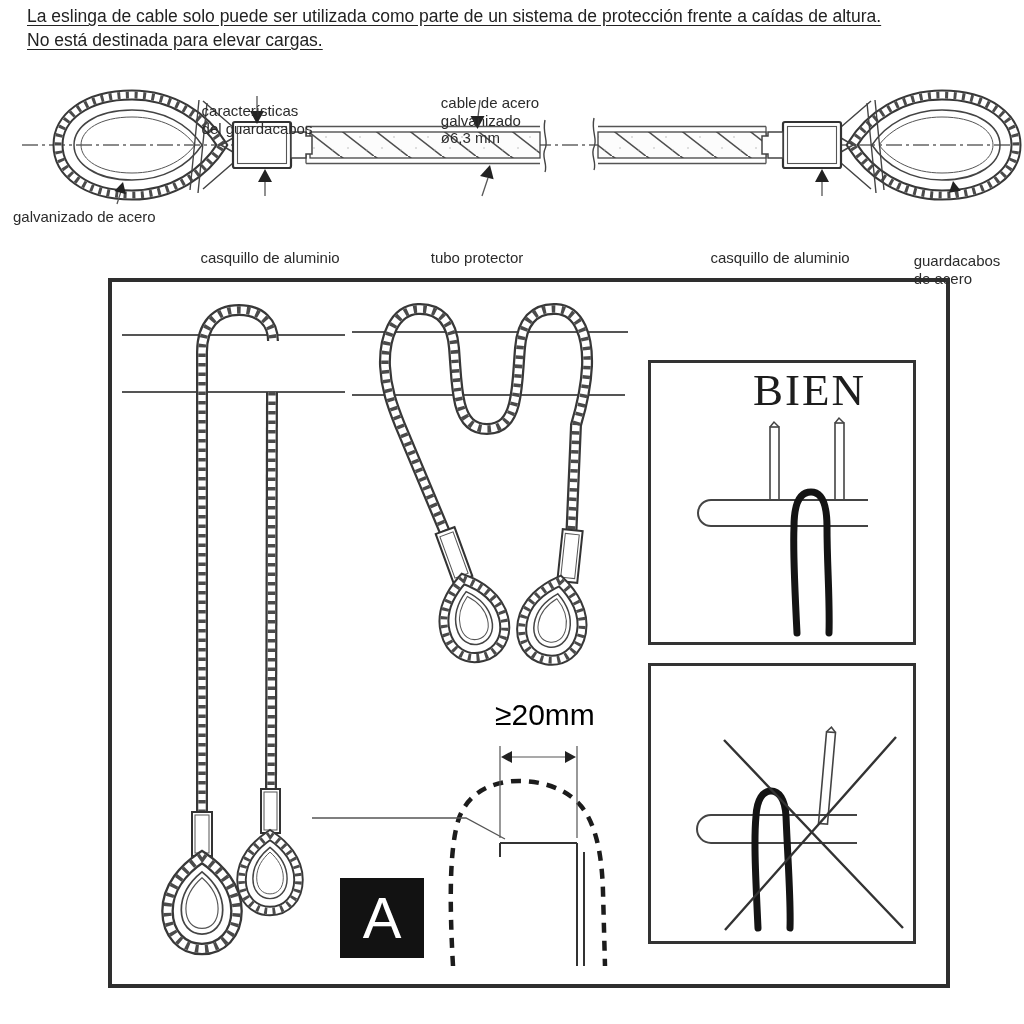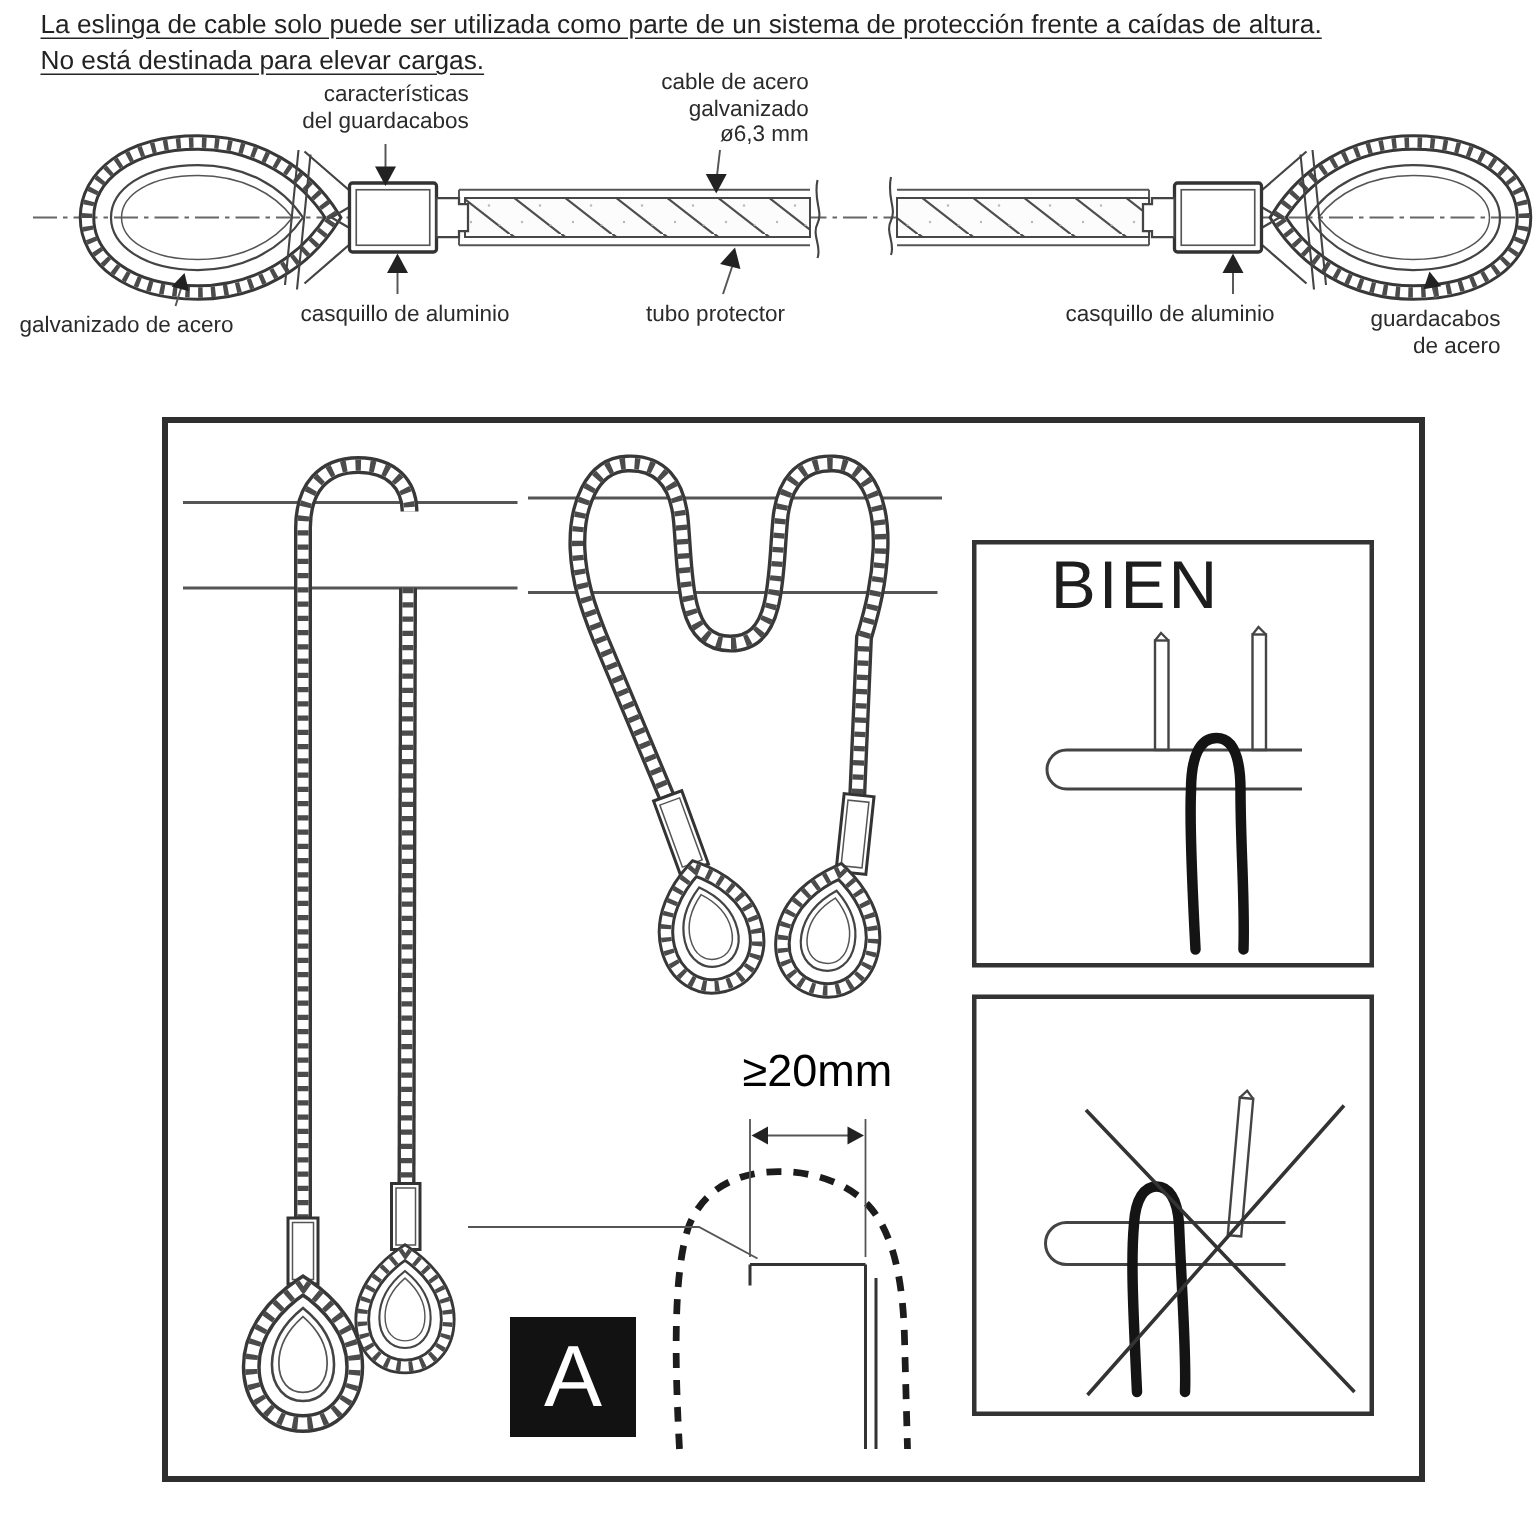--- a/index.html
+++ b/index.html
@@ -2,28 +2,28 @@
 <html><head>
 <meta charset="utf-8">
 <style>
   html,body{margin:0;padding:0;background:#fff;}
   .page{position:relative;width:1024px;height:1024px;background:#fff;overflow:hidden;
         font-family:"Liberation Sans","DejaVu Sans",sans-serif;color:#2b2b2b;}
   .hdr{position:absolute;left:27px;top:6px;font-size:17.5px;text-decoration:underline;
        text-underline-offset:3px;white-space:nowrap;color:#222;}
   .hdr2{top:30px;}
   .lbl{position:absolute;font-size:15px;line-height:17.5px;color:#2b2b2b;white-space:nowrap;}
-  .lbl.c{transform:translateX(-50%);text-align:right;}
+  .lbl.c{transform:translateX(-50%);text-align:left;margin-top:48px;}
   .lbl span{display:block;}
   .bigbox{position:absolute;left:108px;top:278px;width:834px;height:702px;border:4px solid #2e2e2e;}
   .subbox{position:absolute;border:3px solid #333;background:transparent;}
   .bien{left:648px;top:360px;width:262px;height:279px;}
   .mal{left:648px;top:663px;width:262px;height:275px;}
-  .boxtitle{position:absolute;left:648px;width:218px;text-align:center;font-size:45px;
-            letter-spacing:2px;color:#1d1d1d;}
+  .boxtitle{position:absolute;left:648px;width:218px;text-align:right;font-size:45px;
+            letter-spacing:2px;color:#1d1d1d;font-family:Liberation Serif, serif;}
   .dim{position:absolute;font-size:30px;color:#000000;white-space:nowrap;}
   .amark{position:absolute;left:340px;top:878px;width:84px;height:80px;background:#121212;
          color:#fff;font-size:58px;text-align:center;line-height:80px;}
   svg.draw{position:absolute;left:0;top:0;}
   .ln{stroke:#555;stroke-width:2;fill:none}
   .thin{stroke:#555;stroke-width:1.3;fill:none}
   .o15{stroke:#444;stroke-width:1.5;fill:none}
   .rO{stroke:#383838;stroke-width:12;fill:none}
   .rW{stroke:#fff;stroke-width:7.5;fill:none}
   .rD{stroke:#4b4b4b;stroke-width:7.5;fill:none;stroke-dasharray:3.5 6}

